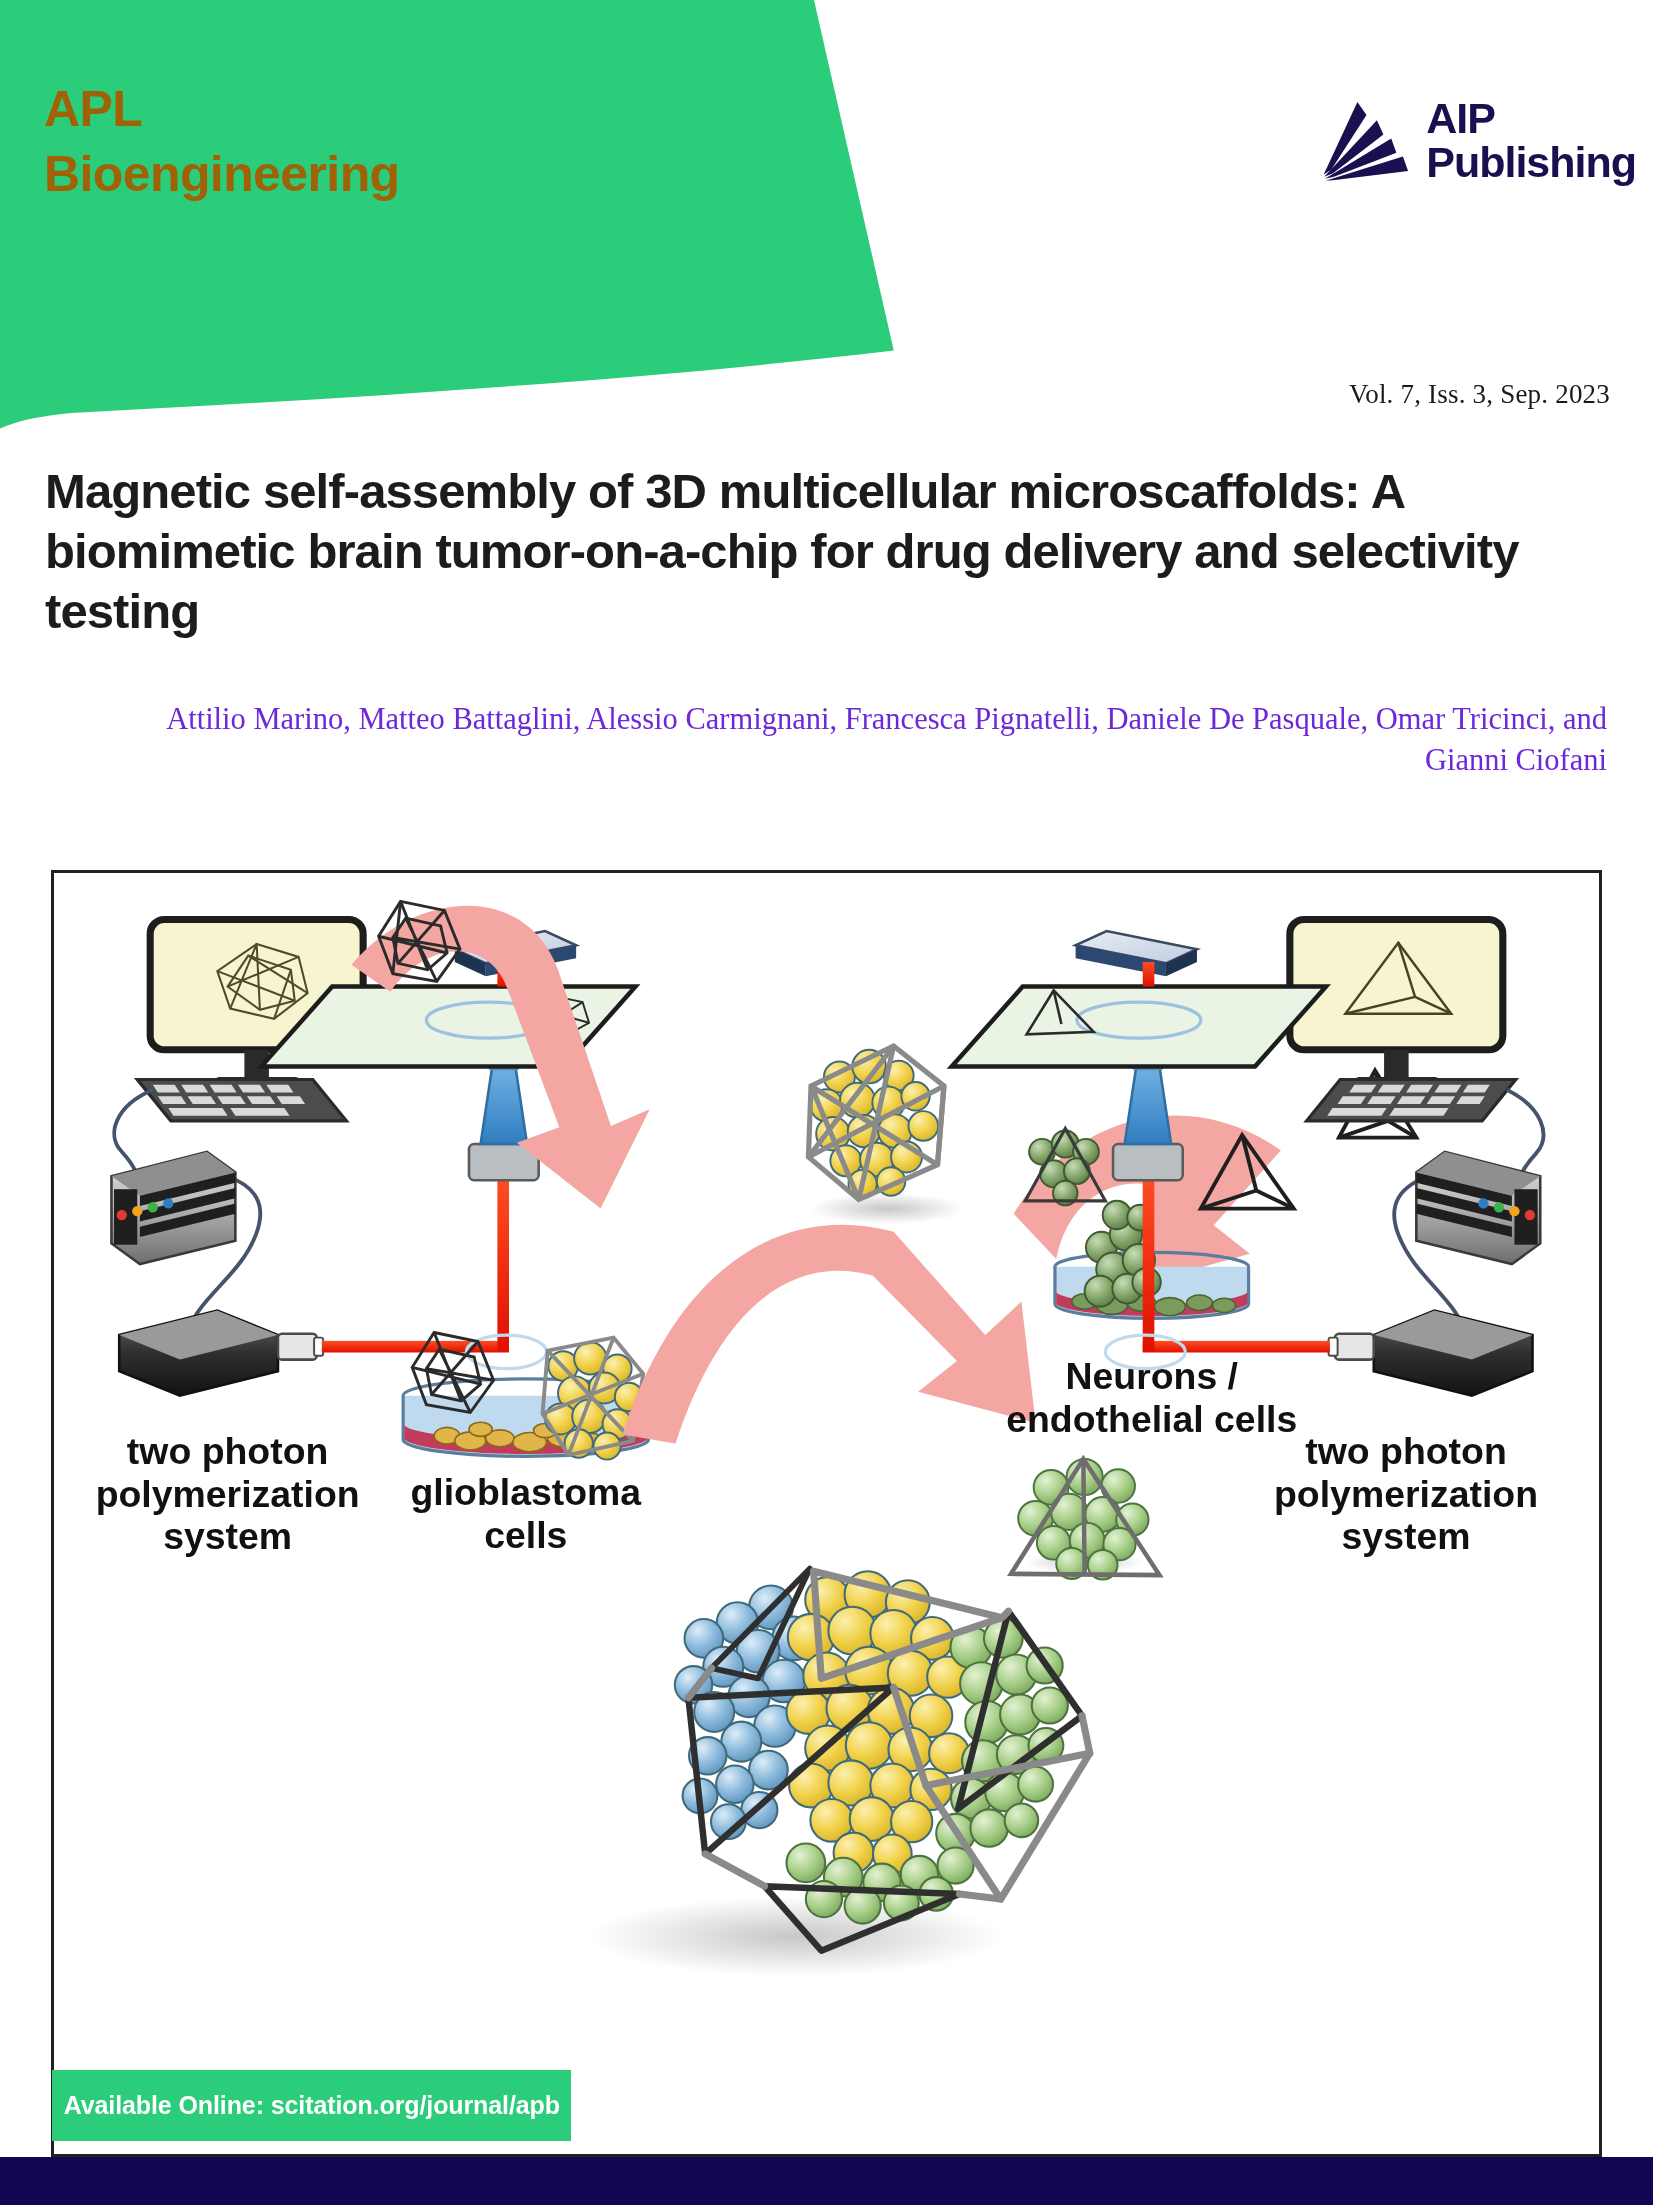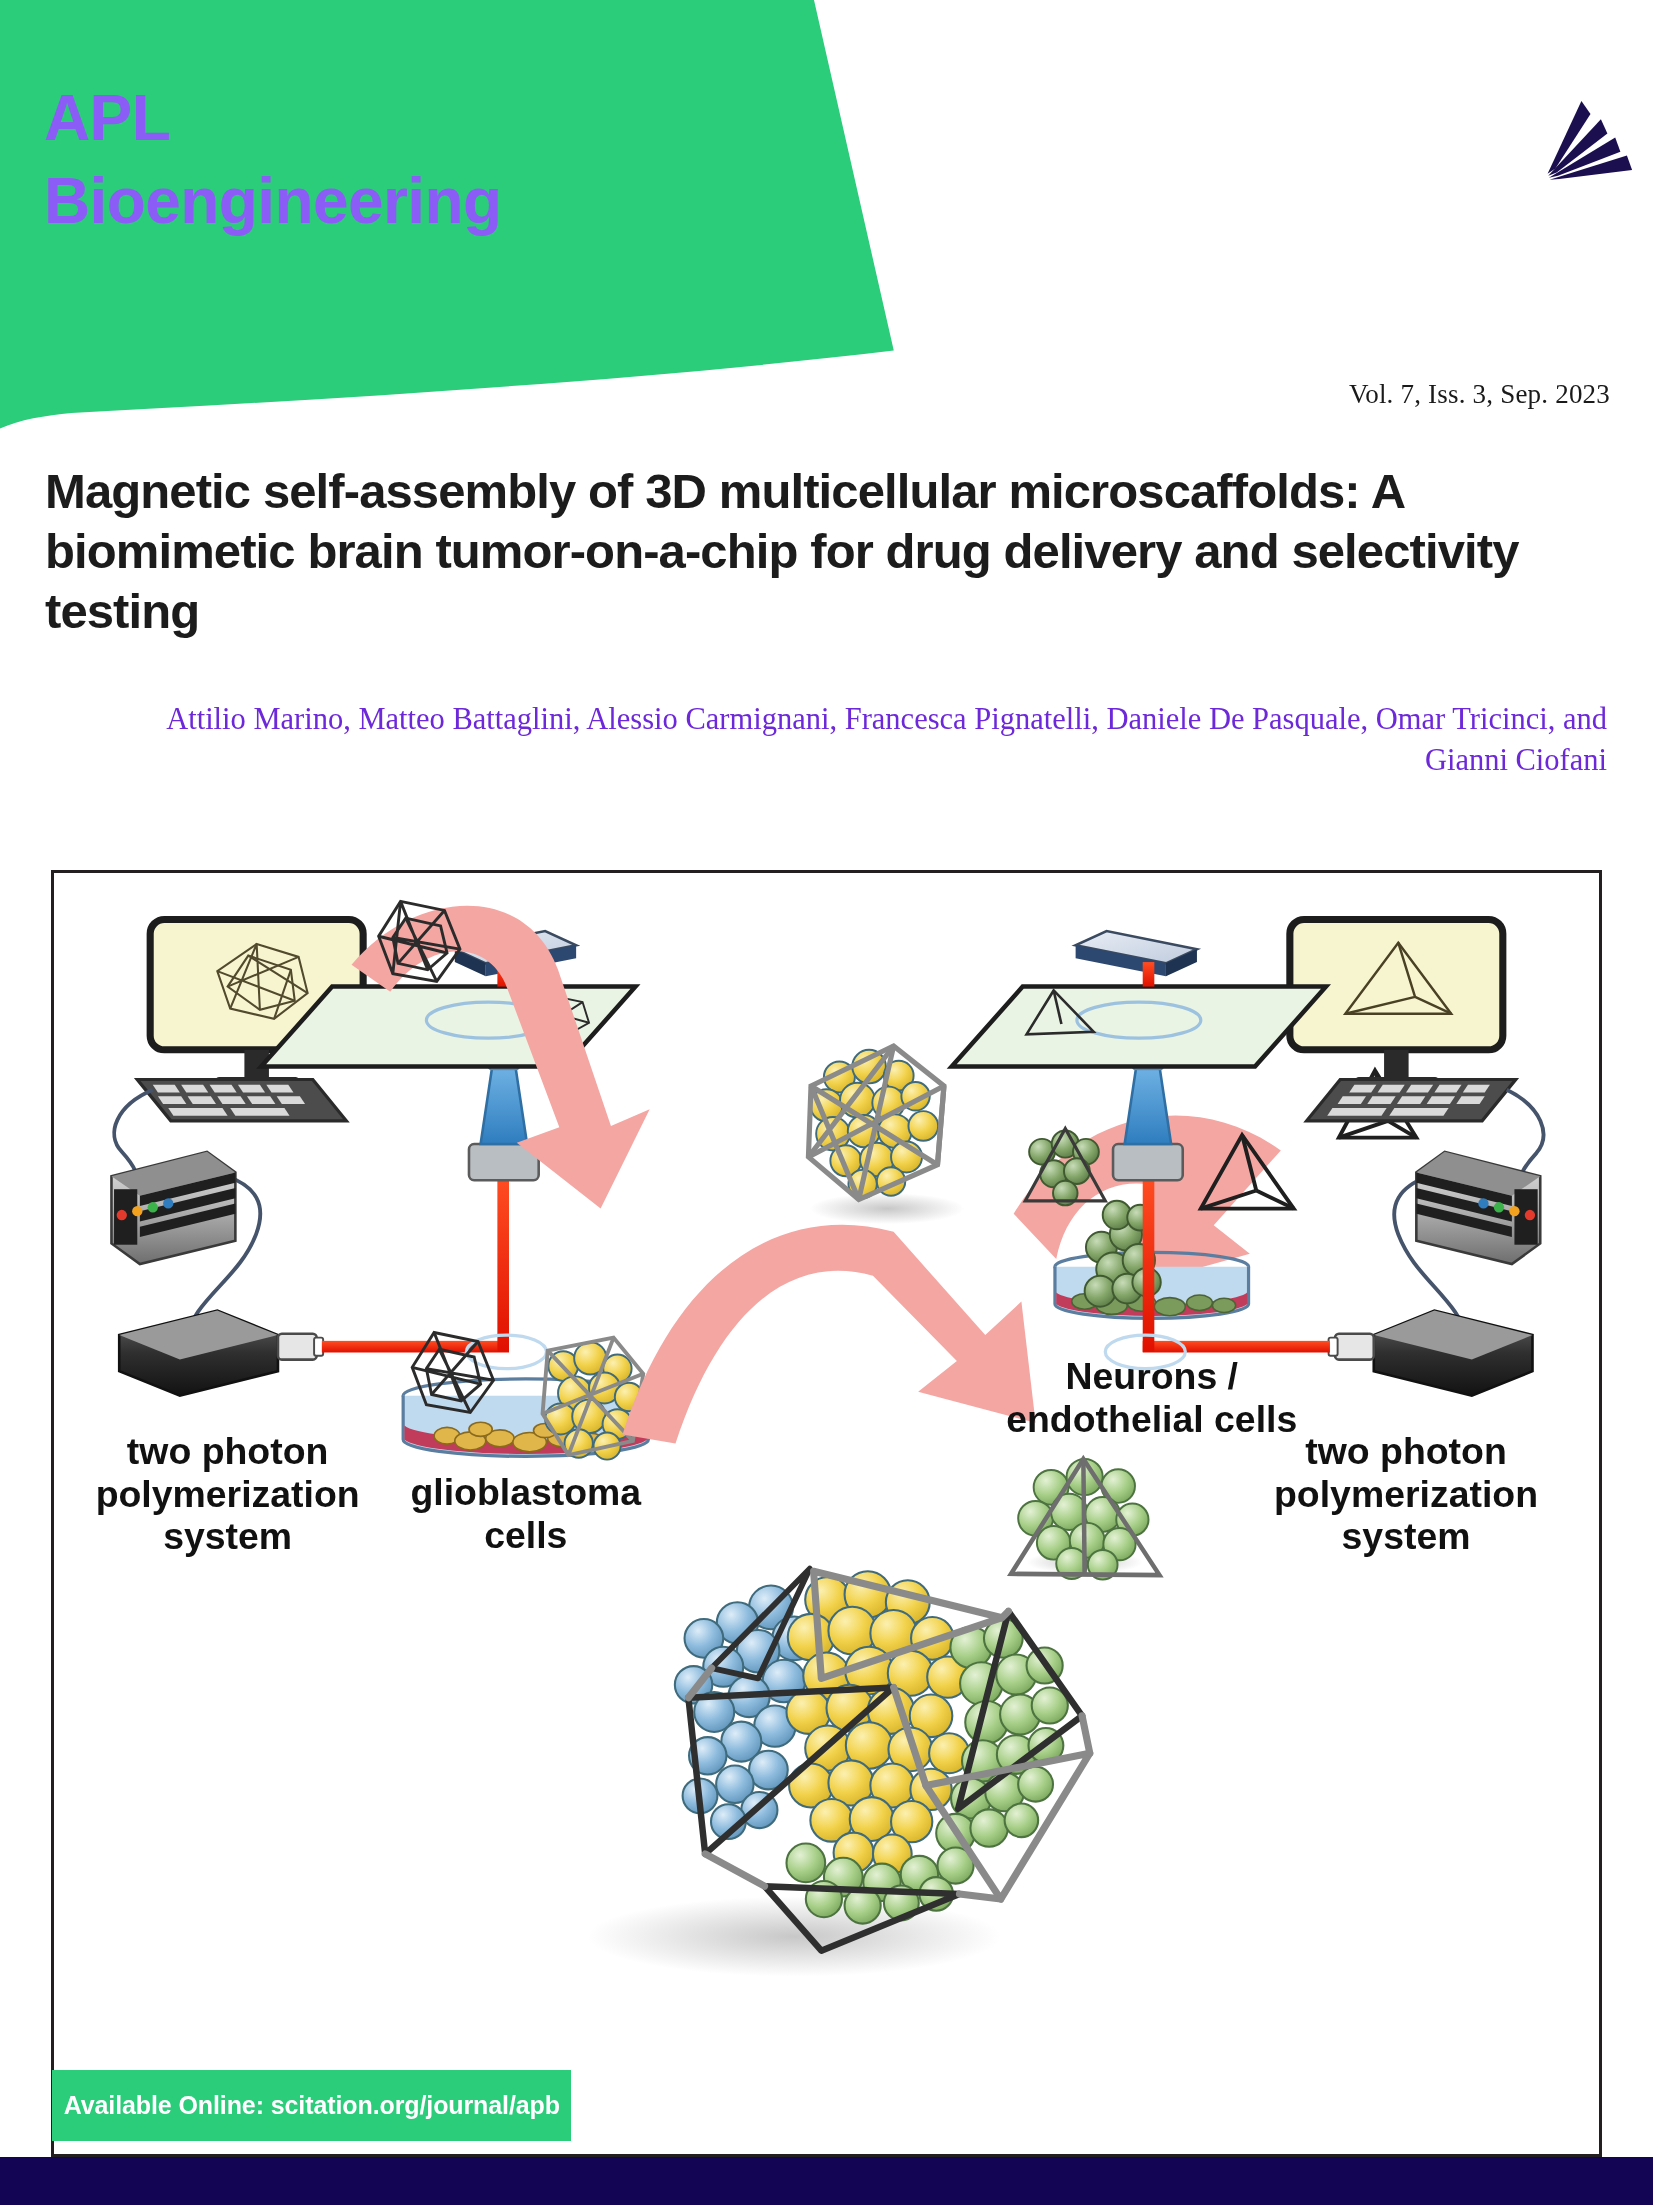--- a/index.html
+++ b/index.html
@@ -26,24 +26,24 @@
     z-index: 2;
     pointer-events: none;
   }
   .header-banner svg { display: block; width: 100%; height: 100%; }
 
   .journal-title {
     position: absolute;
     left: 44px;
     top: 77px;
     z-index: 4;
-    color: #8b5cf6;
+    color: #a16207;
     font-family: "Liberation Sans", sans-serif;
     font-weight: bold;
-    font-size: 64px;
+    font-size: 50px;
     line-height: 1.30;
     letter-spacing: -0.6px;
     white-space: pre-line;
   }
 
   
   .aip-logo {
     position: absolute;
     right: 18px;
     top: 97px;
@@ -167,20 +167,22 @@
 
 <div class="aip-logo">
   <svg class="aip-mark" viewBox="0 0 140 132">
     <g fill="#1b0f4f">
       <polygon points="56,6 70,26 16,110 4,118"></polygon>
       <polygon points="86,34 96,56 18,116 5,121"></polygon>
       <polygon points="108,62 116,84 20,121 6,124"></polygon>
       <polygon points="126,90 134,112 22,126 7,127"></polygon>
     </g>
   </svg>
+  <div class="aip-wordmark">AIP
+Publishing</div>
 </div>
 
 <div class="volume-line">Vol. 7, Iss. 3, Sep. 2023</div>
 
 <div class="article-title">Magnetic self-assembly of 3D multicellular microscaffolds: A biomimetic brain tumor-on-a-chip for drug delivery and selectivity testing</div>
 
 <div class="authors">Attilio Marino, Matteo Battaglini, Alessio Carmignani, Francesca Pignatelli, Daniele De Pasquale, Omar Tricinci, and Gianni Ciofani</div>
 
 <div class="figure-frame">
   <svg class="figure-svg" viewBox="0 0 2392 1985" preserveAspectRatio="xMidYMid meet">

